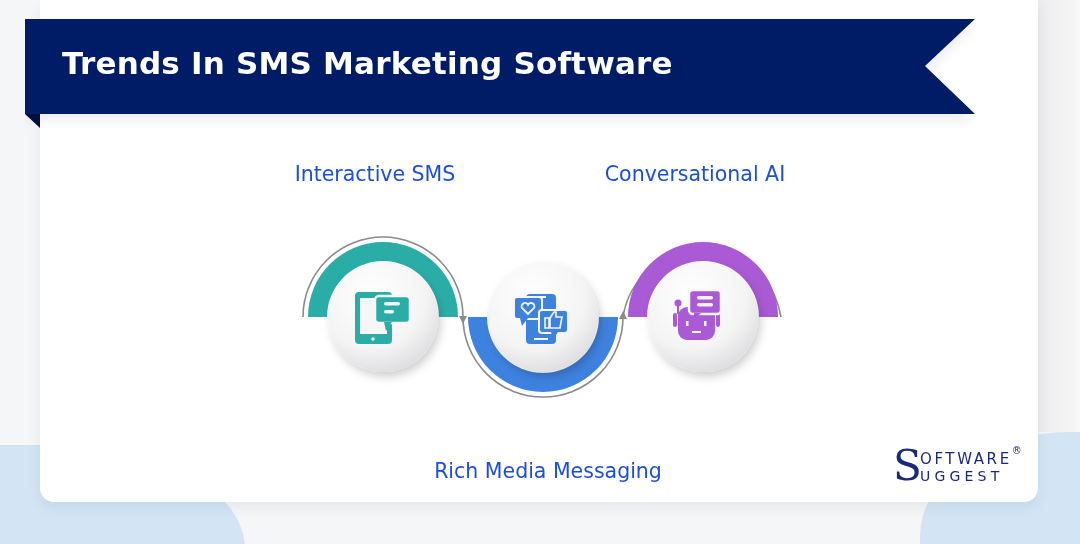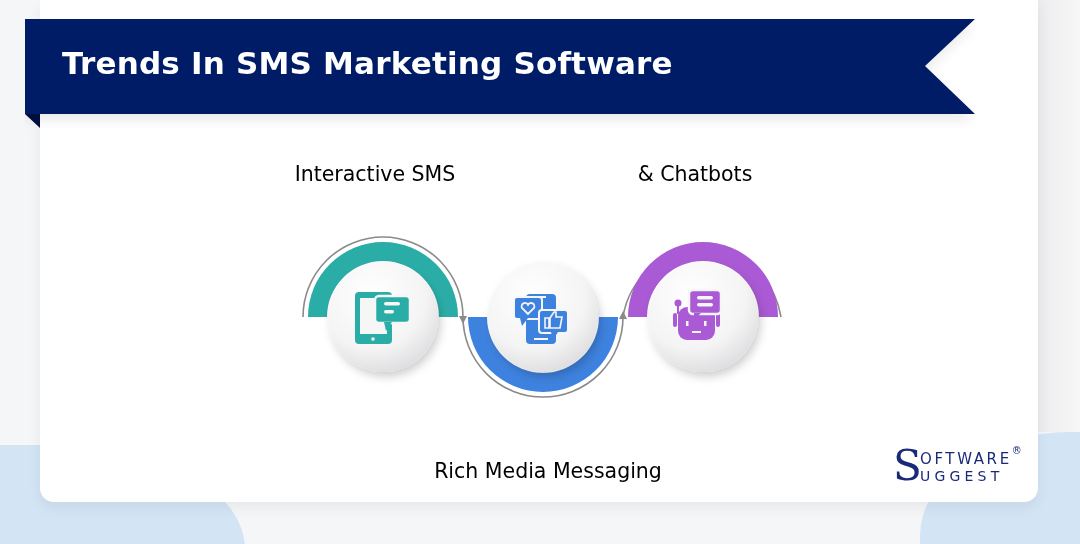--- a/index.html
+++ b/index.html
@@ -35,21 +35,21 @@
       position: absolute; left: 25px; top: 19px; width: 950px; height: 95px; padding-left: 9px;
     }
     .banner svg { position: absolute; left: 0; top: 0; }
     .banner-title {
       position: absolute; left: 37px; top: 26px;
       color: #ffffff; font-weight: bold; font-size: 31px;
       letter-spacing: 0.2px;
       font-family: "DejaVu Sans", sans-serif;
     }
     .label {
-      position: absolute; text-align: center; color: #000000;
+      position: absolute; text-align: center; color: #1d4ed8;
       font-size: 20.5px; line-height: 29px;
       font-family: "DejaVu Sans", sans-serif;
     }
     .label-1 { left: 255px; top: 160px; width: 240px; }
     .label-2 { left: 575px; top: 160px; width: 240px; }
     .label-3 { left: 380px; top: 421px; width: 336px; margin-top: 36px; }
     .diagram { position: absolute; left: 0; top: 0; width: 1080px; height: 544px; pointer-events: none; }
     .logo {
       position: absolute; left: 893px; top: 447px; width: 140px; height: 42px;
       color: #1b2a78;
@@ -87,21 +87,21 @@
     <polygon points="0,0 950,0 900,47 950,95 0,95" fill="#021a66" filter="url(#ribShadow)"></polygon>
     <polygon points="0,95 15,95 15,109" fill="#000e3d"></polygon>
   </svg>
   <div class="banner-title">Trends In SMS Marketing Software</div>
 </div>
 
 <div class="label label-1">
   <div>Interactive SMS</div>
 </div>
 <div class="label label-2">
-  <div>&amp; Chatbots</div>
+  <div>Conversational AI</div>
 </div>
 <div class="label label-3">
   <div>Rich Media Messaging</div>
 </div>
 
 <svg class="diagram" width="1080" height="544" viewBox="0 0 1080 544">
   <defs>
     <radialGradient id="circGrad" cx="40%" cy="30%" r="75%">
       <stop offset="0%" stop-color="#ffffff"></stop>
       <stop offset="65%" stop-color="#f4f4f5"></stop>

